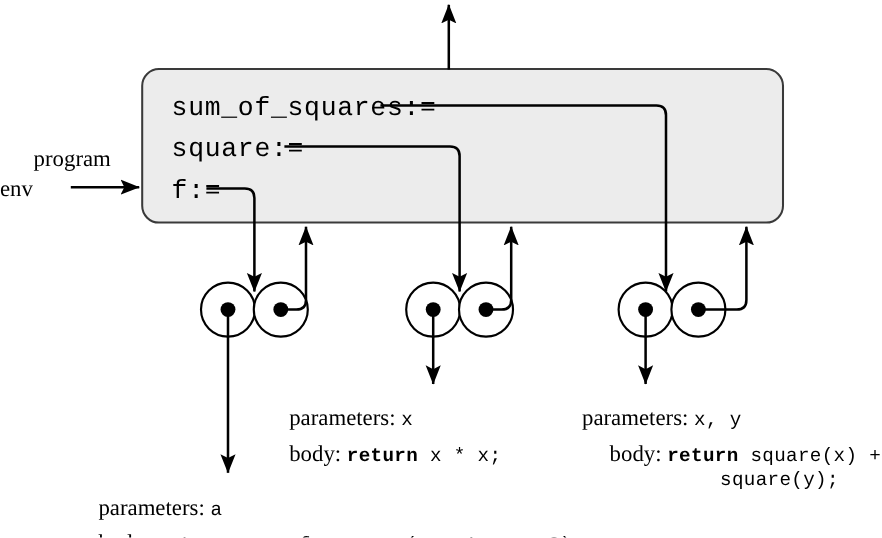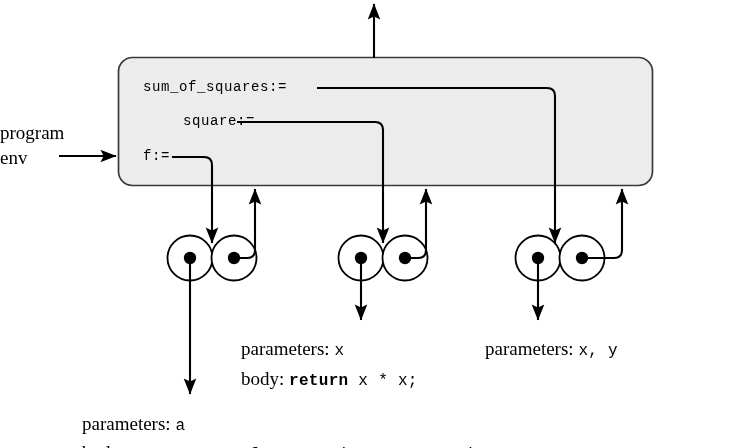--- a/index.html
+++ b/index.html
@@ -31,21 +31,21 @@
     white-space: pre;
     color: #000000;
     line-height: 1.0;
   }
   .serif-label {
     font-family: "Liberation Serif", serif;
     font-size: 19px;
   }
   .mono-env {
     font-family: "Liberation Mono", monospace;
-    font-size: 14px;
+    font-size: 22px;
     letter-spacing: 0.6px;
   }
   .mixed {
     white-space: pre;
   }
   .mixed .m {
     font-family: "Liberation Mono", monospace;
     font-size: 16px;
     letter-spacing: 0.3px;
   }
@@ -101,37 +101,43 @@
     <g>
       <circle cx="538" cy="258" r="22.5" fill="#ffffff" stroke="#000000" stroke-width="1.8"></circle>
       <circle cx="582" cy="258" r="22.5" fill="#ffffff" stroke="#000000" stroke-width="1.8"></circle>
       <circle cx="538" cy="258" r="6.2" fill="#000000"></circle>
       <circle cx="582" cy="258" r="6.2" fill="#000000"></circle>
       <line x1="538" y1="258" x2="538" y2="320" stroke="#000000" stroke-width="2.1" marker-end="url(#arrowhead)"></line>
       <path d="M 582 258 L 614 258 Q 622 258 622 250 L 622 189" fill="none" stroke="#000000" stroke-width="2.1" marker-end="url(#arrowhead)"></path>
     </g>
   </svg>
 
-  <div class="txt serif-label" style="left:0px; top:123px;">program</div>
+  <div class="txt serif-label" style="left:0px; top:123px;padding-left:28px;">program</div>
   <div class="txt serif-label" style="left:0px; top:148px;font-family:Liberation Serif, serif;">env</div>
 
   <div class="txt mono-env" style="left:143px; top:80px;">sum_of_squares:=</div>
-  <div class="txt mono-env" style="left:143px; top:114px;margin-left:40px;">square:=</div>
+  <div class="txt mono-env" style="left:143px; top:114px;">square:=</div>
   <div class="txt mono-env" style="left:143px; top:149px;">f:=</div>
 
   <div class="txt mixed" style="left:225px; top:323px;">
     <span class="s">parameters:</span><span class="s"> </span><span class="m">x</span>
   </div>
   <div class="txt mixed" style="left:225px; top:353px;">
     <span class="s">body:</span><span class="s"> </span><span class="m" style="font-weight:bold;">return</span><span class="m"> </span><span class="m">x * x;</span>
   </div>
 
   <div class="txt mixed" style="left:469px; top:323px;">
     <span class="s">parameters:</span><span class="s"> </span><span class="m">x, y</span>
   </div>
+  <div class="txt mixed" style="left:492px; top:353px;">
+    <span class="s">body:</span><span class="s"> </span><span class="m" style="font-weight:bold;">return</span><span class="m"> </span><span class="m">square(x) +</span>
+  </div>
+  <div class="txt mixed" style="left:584px; top:376px;">
+    <span class="m">square(y);</span>
+  </div>
 
   <div class="txt mixed" style="left:66px; top:398px;">
     <span class="s">parameters:</span><span class="s"> </span><span class="m">a</span>
   </div>
   <div class="txt mixed" style="left:66px; top:427px;">
     <span class="s">body:</span><span class="s"> </span><span class="m" style="font-weight:bold;">return</span><span class="m"> </span><span class="m">sum_of_squares(a + 1, a + 2);</span>
   </div>
 
 </div>
 

